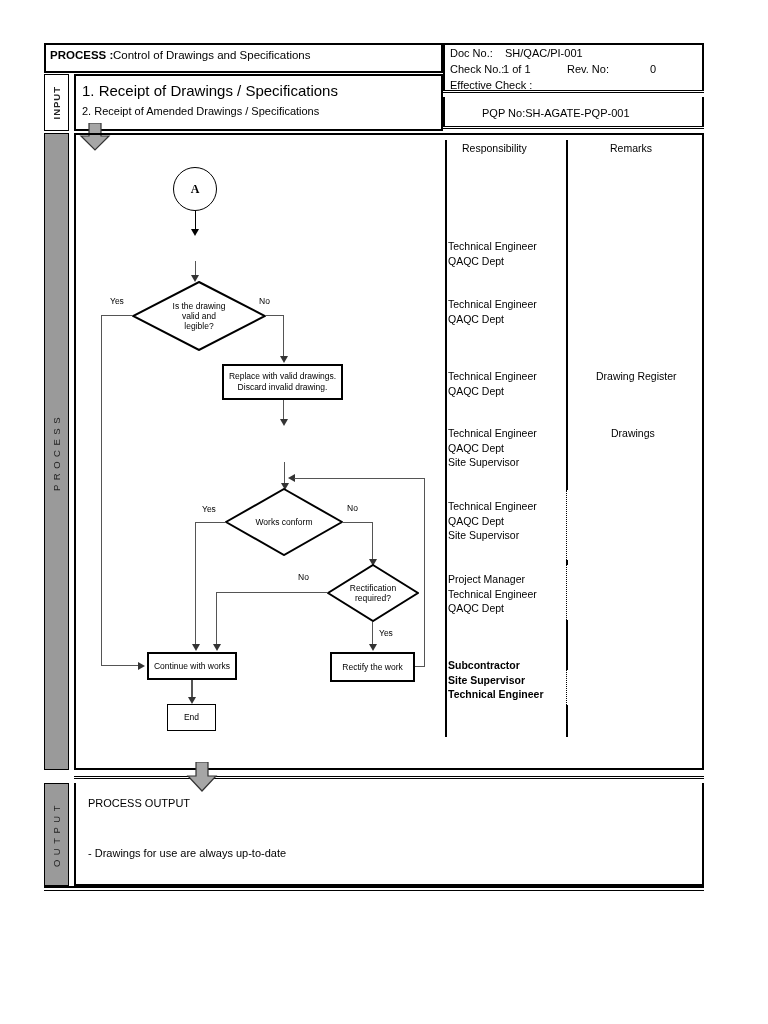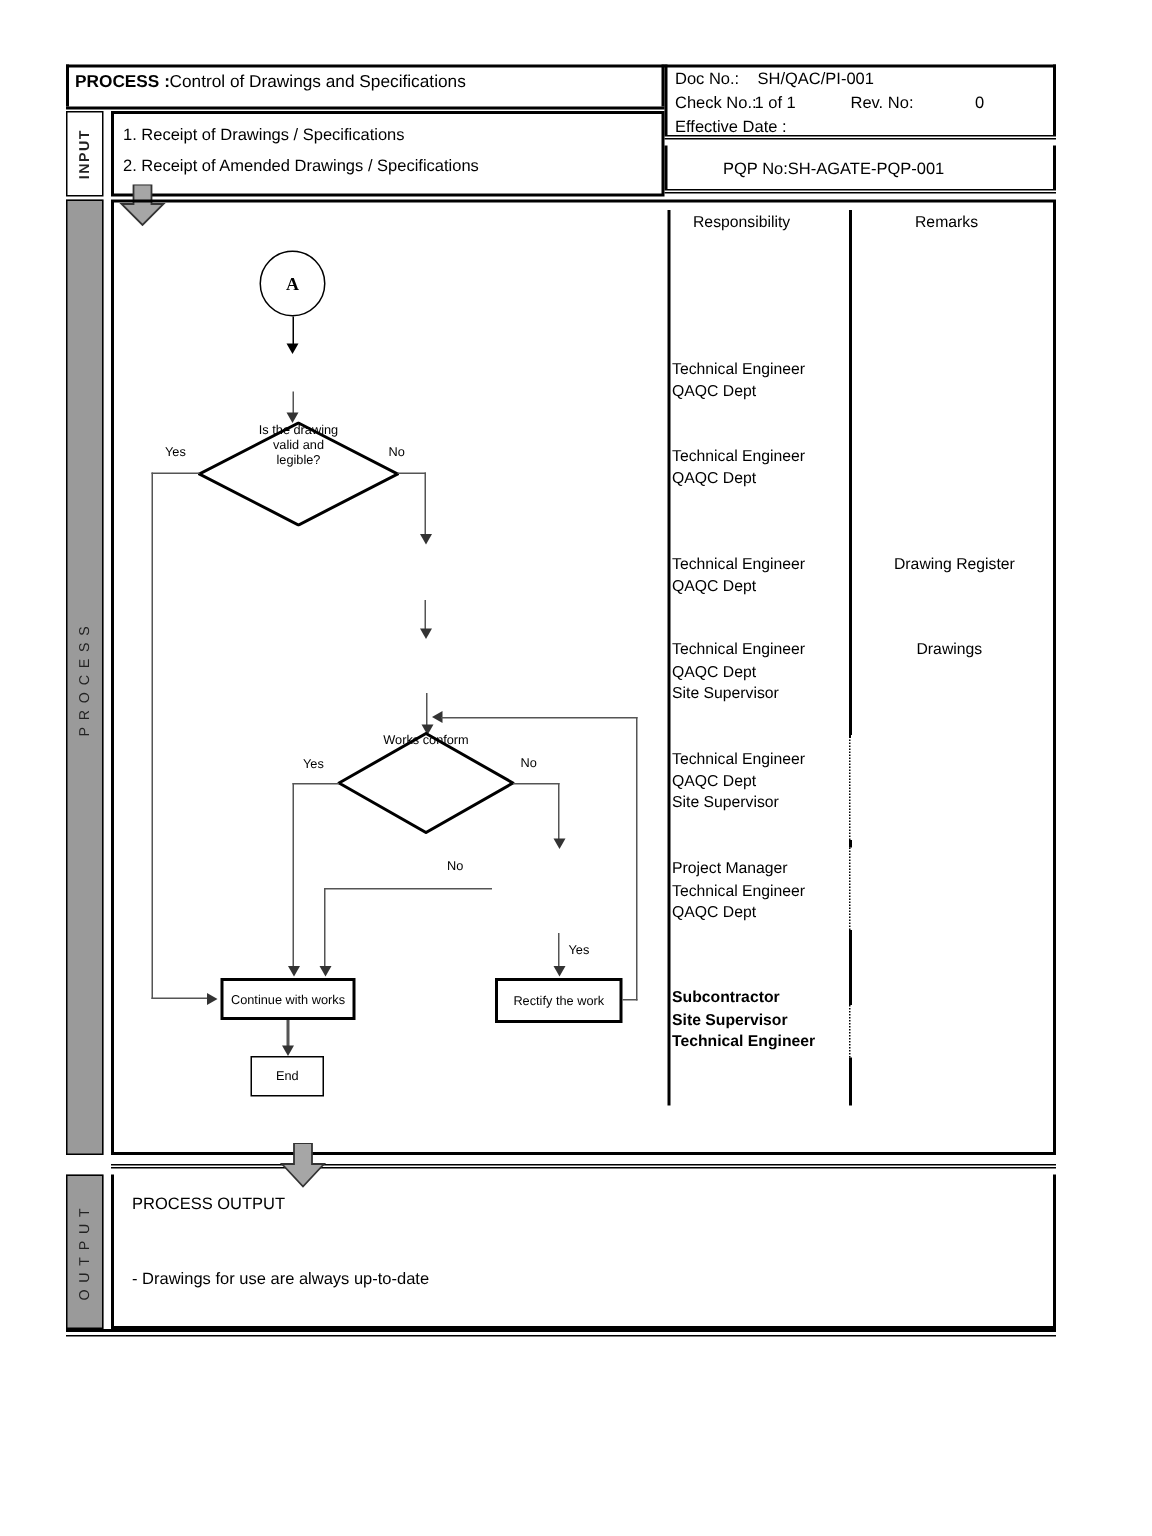--- a/index.html
+++ b/index.html
@@ -26,21 +26,21 @@
   
   .node{position:absolute;box-sizing:border-box;border:2px solid #000;background:#fff;
         display:flex;align-items:center;justify-content:center;text-align:center;
         font-size:8.5px;line-height:11px;color:#000;}
   .node.thin{border-width:1px;}
   .circ{position:absolute;box-sizing:border-box;border:1.6px solid #000;border-radius:50%;background:#fff;
         display:flex;align-items:center;justify-content:center;font-family:"Liberation Serif",serif;
         font-size:12px;font-weight:bold;}
   .dia{position:absolute;}
   .dia svg{display:block;}
-  .dia .dtxt{position:absolute;left:0;top:0;width:100%;height:100%;display:flex;align-items:flex-start;
+  .dia .dtxt{position:absolute;left:0;top:0;width:100%;height:100%;display:flex;align-items:center;
              justify-content:center;text-align:center;font-size:8.5px;line-height:10px;}
 
   .conn{position:absolute;background:#555;}
   .conn.dark{background:#000;}
   .arw{position:absolute;width:0;height:0;}
   .arw.down{border-left:4px solid transparent;border-right:4px solid transparent;border-top:7px solid #333;}
   .arw.right{border-top:4px solid transparent;border-bottom:4px solid transparent;border-left:7px solid #333;}
   .arw.left{border-top:4px solid transparent;border-bottom:4px solid transparent;border-right:7px solid #333;}
 
   .lbl{position:absolute;font-size:8.5px;color:#000;}
@@ -65,33 +65,33 @@
   <div class="txt" style="left:113px;top:49px;font-size:11.5px;">Control of Drawings and Specifications</div>
   <div class="hline" style="left:44px;top:71px;width:399px;height:2px;"></div>
 
   <div class="cell" style="left:443px;top:43px;width:261px;height:47px;border-left:2px solid #000;border-right:2px solid #000;"></div>
   <div class="txt" style="left:450px;top:47px;font-size:11px;">Doc No.:</div>
   <div class="txt" style="left:505px;top:47px;font-size:11px;">SH/QAC/PI-001</div>
   <div class="txt" style="left:450px;top:63px;font-size:11px;">Check No.:</div>
   <div class="txt" style="left:503px;top:63px;font-size:11px;">1 of 1</div>
   <div class="txt" style="left:567px;top:63px;font-size:11px;">Rev. No:</div>
   <div class="txt" style="left:650px;top:63px;font-size:11px;">0</div>
-  <div class="txt" style="left:450px;top:79px;font-size:11px;">Effective Date :</div>
+  <div class="txt" style="left:450px;top:79px;font-size:11px;">Effective Check :</div>
   <div class="dbl" style="left:443px;top:90px;width:261px;"></div>
 
   <div class="cell" style="left:443px;top:97px;width:261px;height:29px;border-left:2px solid #000;border-right:2px solid #000;"></div>
   <div class="txt" style="left:482px;top:107px;font-size:11px;">PQP No:SH-AGATE-PQP-001</div>
   <div class="dbl" style="left:443px;top:126px;width:261px;"></div>
 
   <div class="vlabel white" style="left:44px;top:74px;width:25px;height:57px;">
     <span>INPUT</span>
   </div>
 
   <div class="cell" style="left:74px;top:74px;width:369px;height:57px;border:2px solid #000;"></div>
-  <div class="txt" style="left:82px;top:84px;font-size:11px;">1. Receipt of Drawings / Specifications</div>
+  <div class="txt" style="left:82px;top:84px;font-size:15px;">1. Receipt of Drawings / Specifications</div>
   <div class="txt" style="left:82px;top:105px;font-size:11px;">2. Receipt of Amended Drawings / Specifications</div>
 
   <div class="fatarrow" style="left:79px;top:123px;">
     <svg width="32" height="28" viewBox="0 0 32 28">
       <polygon points="10,0 22,0 22,13 30,13 16,27 2,13 10,13" fill="#a6a6a6" stroke="#333" stroke-width="1.2"></polygon>
     </svg>
   </div>
 
   <div class="vlabel spaced" style="left:44px;top:133px;width:25px;height:637px;">
     <span>PROCESS</span>
@@ -159,20 +159,24 @@
 
   <div class="conn" style="left:101px;top:315px;width:32px;height:1.2px;"></div>
   <div class="conn" style="left:101px;top:315px;width:1.2px;height:351px;"></div>
   <div class="conn" style="left:101px;top:665px;width:39px;height:1.2px;"></div>
   <div class="arw right" style="left:138px;top:661.5px;"></div>
 
   <div class="conn" style="left:265px;top:315px;width:19px;height:1.2px;"></div>
   <div class="conn" style="left:282.8px;top:315px;width:1.2px;height:43px;"></div>
   <div class="arw down" style="left:279.5px;top:356px;"></div>
 
+  <div class="node" style="left:222px;top:364px;width:121px;height:36px;">
+    <span style="white-space:pre-line;">Replace with valid drawings.
+Discard invalid drawing.</span>
+  </div>
 
   <div class="conn" style="left:282.8px;top:400px;width:1.2px;height:21px;"></div>
   <div class="arw down" style="left:279.5px;top:419px;"></div>
 
 
   <div class="conn" style="left:283.8px;top:462px;width:1.2px;height:23px;"></div>
   <div class="arw down" style="left:280.5px;top:483px;"></div>
 
   <div class="arw left" style="left:288px;top:474px;"></div>
 
@@ -188,20 +192,29 @@
   <div class="lbl" style="left:347px;top:503px;">No</div>
 
   <div class="conn" style="left:195px;top:522px;width:31px;height:1.2px;"></div>
   <div class="conn" style="left:195px;top:522px;width:1.2px;height:124px;"></div>
   <div class="arw down" style="left:191.5px;top:644px;"></div>
 
   <div class="conn" style="left:342px;top:522px;width:31px;height:1.2px;"></div>
   <div class="conn" style="left:371.8px;top:522px;width:1.2px;height:40px;"></div>
   <div class="arw down" style="left:368.5px;top:559px;"></div>
 
+  <div class="dia" style="left:327px;top:564px;width:92px;height:58px;">
+    <svg width="92" height="58" viewBox="0 0 92 58">
+      <polygon points="46,1 91,29 46,57 1,29" fill="#fff" stroke="#000" stroke-width="2"></polygon>
+    </svg>
+    <div class="dtxt">
+        <span style="white-space:pre-line;">Rectification
+required?</span>
+      </div>
+  </div>
   <div class="lbl" style="left:298px;top:572px;">No</div>
   <div class="lbl" style="left:379px;top:628px;">Yes</div>
 
   <div class="conn" style="left:216px;top:592px;width:112px;height:1.2px;"></div>
   <div class="conn" style="left:216px;top:592px;width:1.2px;height:54px;"></div>
   <div class="arw down" style="left:212.5px;top:644px;"></div>
 
   <div class="conn" style="left:372.3px;top:622px;width:1.2px;height:24px;"></div>
   <div class="arw down" style="left:369px;top:644px;"></div>
 

